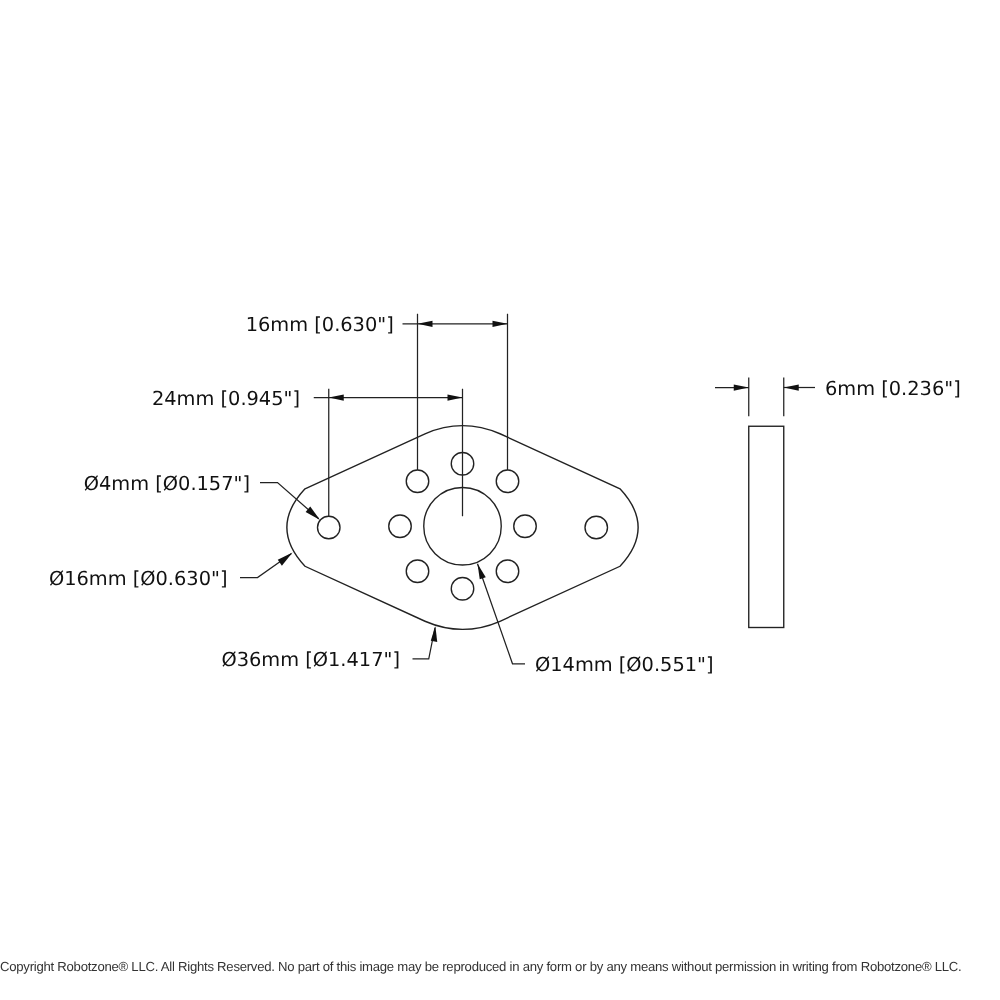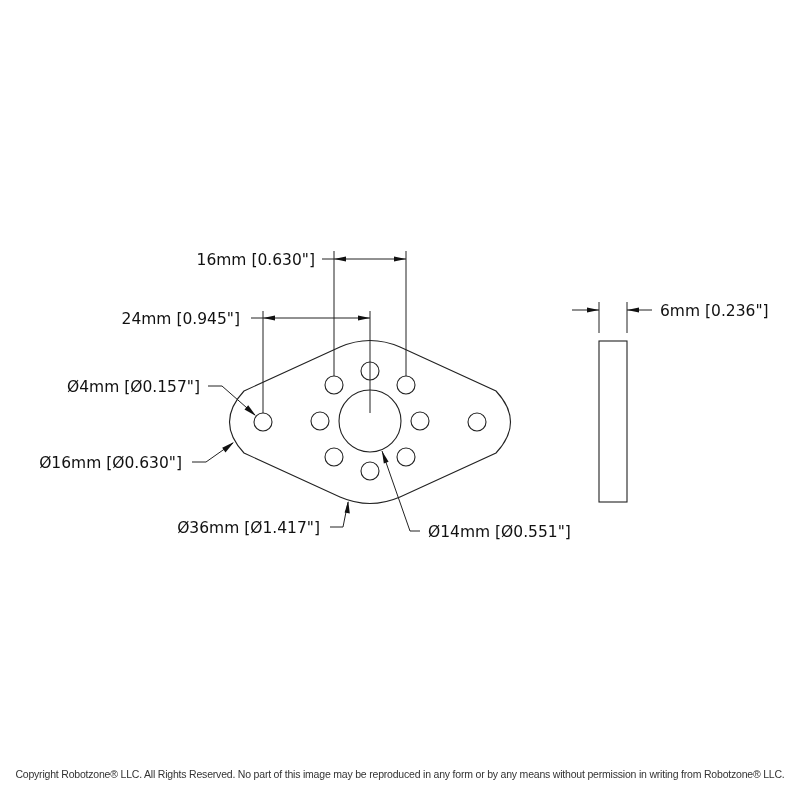--- a/index.html
+++ b/index.html
@@ -1,19 +1,19 @@
 <!DOCTYPE html>
 <html><head>
   <meta charset="utf-8">
   <style>
     html, body { margin: 0; padding: 0; background: #ffffff; }
     body { width: 800px; height: 800px; position: relative; overflow: hidden; font-family: "DejaVu Sans", sans-serif; }
     #drawing { position: absolute; left: 0; top: 0; }
     .dim-text { font-family: "DejaVu Sans", sans-serif; font-size: 15.5px; fill: #111111; }
-    .copyright { position: absolute; left: 0; width: 800px; top: 768px; text-align: center; font-family: "Liberation Sans", sans-serif; font-size: 10.5px; color: #333333; letter-spacing: -0.2px; }
+    .copyright { position: absolute; left: 0; width: 800px; top: 768px; text-align: left; font-family: "Liberation Sans", sans-serif; font-size: 10.5px; color: #333333; letter-spacing: -0.2px; }
     .ln { stroke: #222222; stroke-width: 1; fill: none; }
     .geo { stroke: #222222; stroke-width: 1.1; fill: #ffffff; }
     .hole { stroke: #222222; stroke-width: 1.1; fill: #ffffff; }
     .arrow { fill: #111111; stroke: none; }
   </style>
 </head>
 <body>
 
 <svg id="drawing" width="800" height="800" viewBox="0 0 800 800" xmlns="http://www.w3.org/2000/svg">
 

